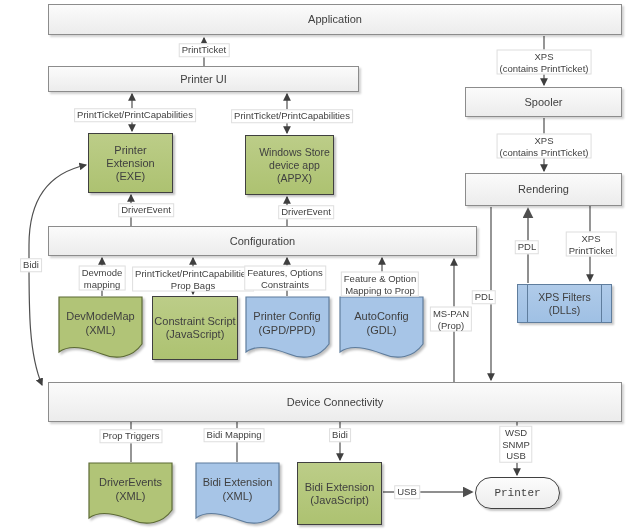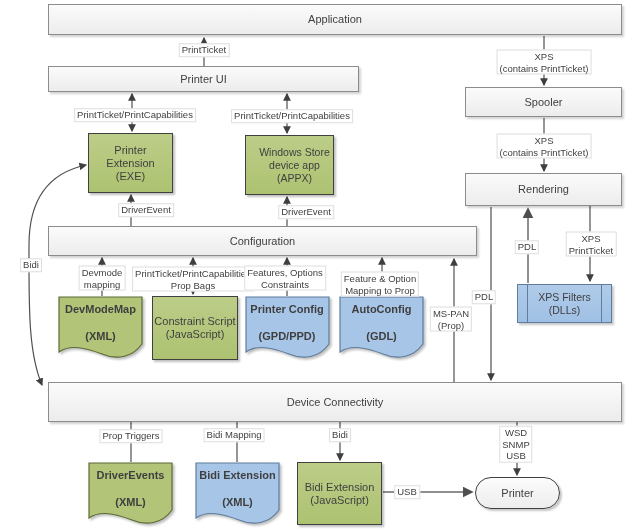--- a/index.html
+++ b/index.html
@@ -10,23 +10,23 @@
        text-align:center;font-size:11px;line-height:13px;box-sizing:border-box;}
   .gray{background:linear-gradient(#fbfbfb,#ececec);border:1px solid #8c8c8c;
         box-shadow:2px 2px 2px rgba(0,0,0,.18);}
   .greenrect{background:linear-gradient(#bccd88,#adc271);border:1px solid #404040;
         box-shadow:2px 2px 2px rgba(0,0,0,.25);}
   .bluerect{background:linear-gradient(#b0cbe9,#9fc0e4);border:1px solid #5f7d9d;
         box-shadow:2px 2px 2px rgba(0,0,0,.22);position:absolute;z-index:2;}
   .doc{position:absolute;z-index:2;}
   .doc svg{overflow:visible;display:block;}
   .doc .doc-text{position:absolute;left:0;top:6px;right:0;bottom:14px;display:flex;flex-direction:column;
-        align-items:center;justify-content:space-between;font-size:11px;line-height:14px;text-align:center;font-weight:bold;}
+        align-items:center;justify-content:center;font-size:11px;line-height:14px;text-align:center;}
   .stadium{border-radius:17px;background:linear-gradient(#fcfcfc,#ededed);border:1.3px solid #404040;
-        box-shadow:2px 2px 2px rgba(0,0,0,.22);}
+        box-shadow:2px 2px 2px rgba(0,0,0,.22);font-family:Liberation Mono, monospace;}
   .chip{position:absolute;z-index:3;transform:translate(-50%,-50%);background:#fff;border:1px solid #dedede;
         padding:0 2px;font-size:9.5px;line-height:11.5px;text-align:center;white-space:nowrap;color:#3f3f3f;}
   .bars{position:absolute;top:0;bottom:0;left:9px;right:9px;border-left:1px solid #5f7d9d;
         border-right:1px solid #5f7d9d;}
   .sub{font-size:10.5px;padding-left:10px;}
 </style>
 </head>
 <body>
 
 <div class="stage">

